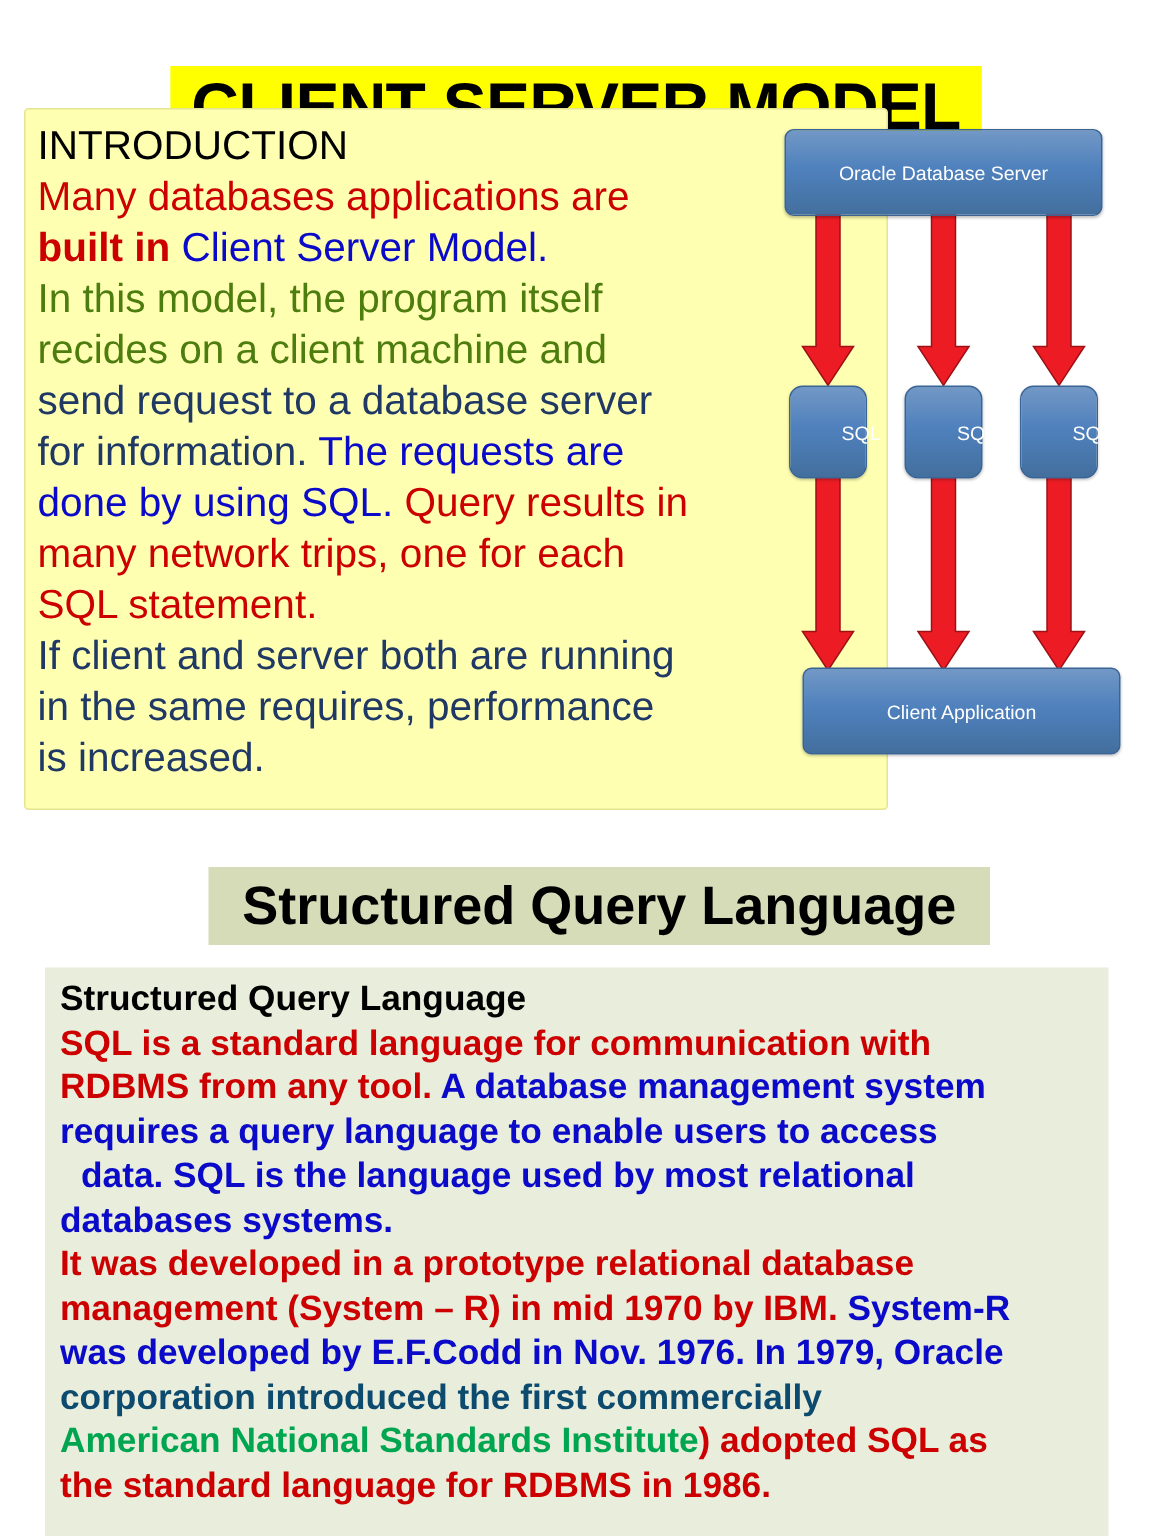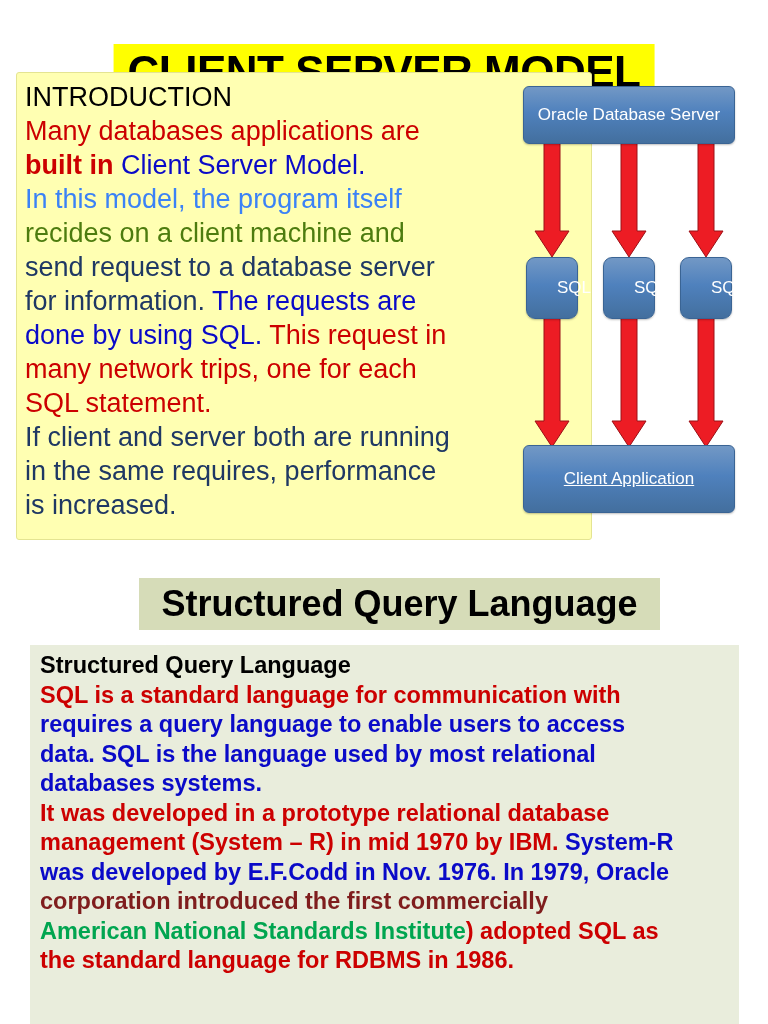--- a/index.html
+++ b/index.html
@@ -28,30 +28,30 @@
   #intro-box .tline { font-size: 27px; line-height: 34px; white-space: nowrap; overflow: hidden; }
 
   
   #diagram { position: absolute; left: 520px; top: 80px; width: 225px; height: 423px; }
   #arrows { position: absolute; left: 0; top: 0; width: 225px; height: 423px; }
   #arrows polygon { fill: var(--arrow_red); stroke: #9c1016; stroke-width: 1; }
   .dbox {
     position: absolute;
     background: linear-gradient(180deg, #7298c5 0%, var(--box_blue) 45%, #436f9e 100%);
     border: 1px solid #3a6494; border-radius: 6px;
-    color: #fff; font-size: 17px; 
+    color: #fff; font-size: 13px; 
     display: flex; align-items: center; justify-content: center;
     box-shadow: 0 1px 2px rgba(0,0,0,0.25);
   }
   #server-box { left: 3px; top: 6px; width: 212px; height: 58px; }
   .sql-box { top: 177px; width: 52px; height: 62px; border-radius: 9px; padding-left: 44px; }
   #sql-box-1 { left: 6px; }
   #sql-box-2 { left: 83px; }
   #sql-box-3 { left: 160px; }
-  #client-box { left: 3px; top: 365px; width: 212px; height: 68px; text-decoration: underline; }
+  #client-box { left: 15px; top: 365px; width: 212px; height: 58px; }
 
   
   #sql-header {
     position: absolute; left: 139px; top: 578px; width: 521px; height: 52px;
     background: var(--sql_header_bg); color: #000;
     font-size: 36px; font-weight: bold; text-align: center; line-height: 52px;
     white-space: nowrap;
   }
   #sql-body {
     position: absolute; left: 30px; top: 645px; width: 709px; height: 379px;
@@ -62,25 +62,25 @@
 </style>
 </head>
 <body>
 
 <div id="main-title">CLIENT SERVER MODEL</div>
 
 <div id="intro-box">
     <div class="tline"><span style="color: rgb(0, 0, 0);">INTRODUCTION</span></div>
     <div class="tline"><span style="color: rgb(204, 0, 0);">Many databases applications are</span></div>
     <div class="tline"><span style="color: rgb(204, 0, 0); font-weight: bold;">built in </span><span style="color: rgb(10, 10, 200);">Client Server Model.</span></div>
-    <div class="tline"><span style="color: #3b82f6; margin-top: 36px;">In this model, the program itself</span></div>
+    <div class="tline"><span style="color: #4d7c0f; margin-top: 36px;">In this model, the program itself</span></div>
     <div class="tline"><span style="color: #4d7c0f;">recides on a client machine and</span></div>
     <div class="tline"><span style="color: rgb(31, 56, 100);">send request to a database server</span></div>
     <div class="tline"><span style="color: rgb(31, 56, 100);">for information. </span><span style="color: rgb(10, 10, 200);">The requests are</span></div>
-    <div class="tline"><span style="color: rgb(10, 10, 200);">done by using SQL. </span><span style="color: rgb(204, 0, 0);">This request in</span></div>
+    <div class="tline"><span style="color: rgb(10, 10, 200);">done by using SQL. </span><span style="color: rgb(204, 0, 0);">Query results in</span></div>
     <div class="tline"><span style="color: rgb(204, 0, 0);">many network trips, one for each</span></div>
     <div class="tline"><span style="color: rgb(204, 0, 0);">SQL statement.</span></div>
     <div class="tline"><span style="color: rgb(31, 56, 100);">If client and server both are running</span></div>
     <div class="tline"><span style="color: rgb(31, 56, 100);">in the same requires, performance</span></div>
     <div class="tline"><span style="color: rgb(31, 56, 100);">is increased.</span></div>
   </div>
 
 <div id="diagram">
   <svg id="arrows" viewBox="0 0 225 423" xmlns="http://www.w3.org/2000/svg">
     <polygon points="24,60 40,60 40,151 49,151 32,177 15,151 24,151"></polygon>
@@ -95,22 +95,23 @@
   <div class="dbox sql-box" id="sql-box-2">SQL</div>
   <div class="dbox sql-box" id="sql-box-3">SQL</div>
   <div class="dbox" id="client-box">Client Application</div>
 </div>
 
 <div id="sql-header">Structured Query Language</div>
 
 <div id="sql-body">
     <div class="tline"><span style="color: rgb(0, 0, 0);">Structured Query Language</span></div>
     <div class="tline"><span style="color: rgb(204, 0, 0);">SQL is a standard language for communication with</span></div>
+    <div class="tline"><span style="color: rgb(204, 0, 0);">RDBMS from any tool. </span><span style="color: rgb(10, 10, 200);">A database management system</span></div>
     <div class="tline"><span style="color: rgb(10, 10, 200);">requires a query language to enable users to access</span></div>
-    <div class="tline"><span style="color: rgb(10, 10, 200);">data. SQL is the language used by most relational</span></div>
+    <div class="tline"><span style="color: rgb(10, 10, 200); margin-left: 14px;">data. SQL is the language used by most relational</span></div>
     <div class="tline"><span style="color: rgb(10, 10, 200);">databases systems.</span></div>
     <div class="tline"><span style="color: rgb(204, 0, 0);">It was developed in a prototype relational database</span></div>
     <div class="tline"><span style="color: rgb(204, 0, 0);">management (System – R) in mid 1970 by IBM. </span><span style="color: rgb(10, 10, 200);">System-R</span></div>
     <div class="tline"><span style="color: rgb(10, 10, 200);">was developed by E.F.Codd in Nov. 1976. In 1979, Oracle</span></div>
-    <div class="tline"><span style="color: #7f1d1d;">corporation introduced the first commercially</span></div>
+    <div class="tline"><span style="color: #0c4a6e;">corporation introduced the first commercially</span></div>
     <div class="tline"><span style="color: rgb(0, 165, 80);">American National Standards Institute</span><span style="color: rgb(204, 0, 0);">) adopted SQL as</span></div>
     <div class="tline"><span style="color: rgb(204, 0, 0);">the standard language for RDBMS in 1986.</span></div>
   </div>
 
 </body></html>

